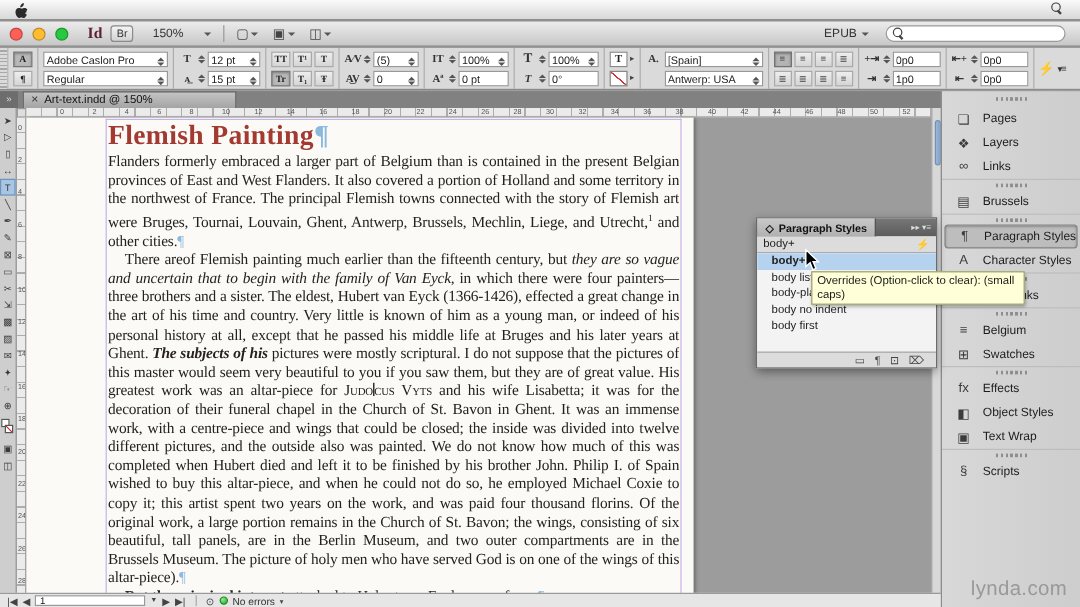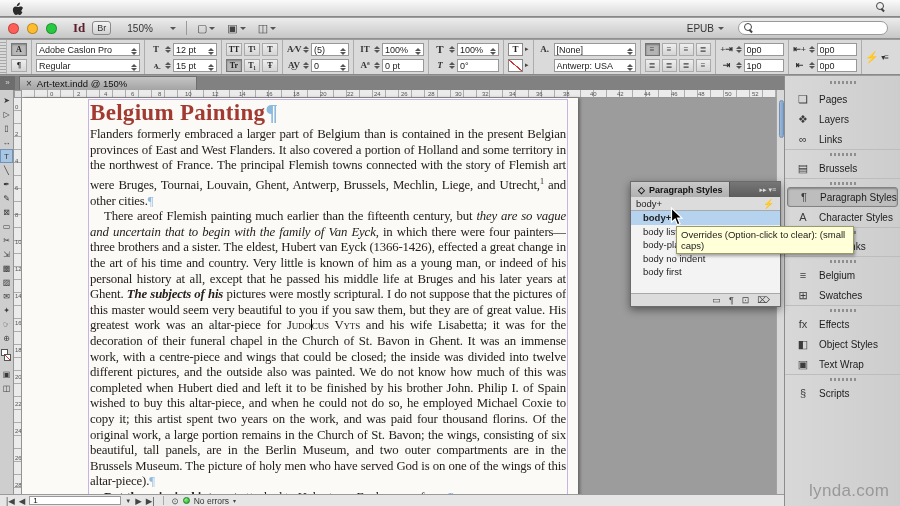--- a/index.html
+++ b/index.html
@@ -336,21 +336,21 @@
         </div>
       <div class="cprow">
           <span class="swatchX"></span>
           <span style="font-size:7px;color:#444">▸</span>
         </div>
     </div>
     <div class="cpcol">
       <div class="cprow">
           <span class="cpi">A.</span>
           <span class="field" style="width:82px">
-            <span class="fv">[None]</span>
+            <span class="fv">[Spain]</span>
             <span class="cmb">
               <i class="u"></i>
               <i class="d"></i>
             </span>
           </span>
         </div>
       <div class="cprow">
           <span class="cpi"></span>
           <span class="field" style="width:82px">
             <span class="fv">Antwerp: USA</span>
@@ -510,21 +510,21 @@
       </div>
     <div class="tool">▣</div>
     <div class="tool">◫</div>
   </div>
 
   <div class="page"></div>
   <div class="frameline-t"></div>
   <div class="frameline-l"></div>
   <div class="frameline-r"></div>
   <div class="article">
-    <div class="atitle"><span>Belgium Painting</span><span class="tpil">¶</span></div>
+    <div class="atitle"><span>Flemish Painting</span><span class="tpil">¶</span></div>
     <div id="paragraphs">
         <p class="para noindent"><span>Flanders formerly embraced a larger part of Belgium than is contained in the present Belgian provinces of East and West Flanders. It also covered a portion of Holland and some territory in the northwest of France. The principal Flemish towns connected with the story of Flemish art were Bruges, Tournai, Louvain, Ghent, Antwerp, Brussels, Mechlin, Liege, and Utrecht,</span><span class="sup">1</span><span> and other cities.</span><span class="pil">¶</span></p>
         <p class="para indent"><span>There areof Flemish painting much earlier than the fifteenth century, but </span><span class="it">they are so vague and uncertain that to begin with the family of Van Eyck</span><span>, in which there were four painters—three brothers and a sister. The eldest, Hubert van Eyck (1366-1426), effected a great change in the art of his time and country. Very little is known of him as a young man, or indeed of his personal history at all, except that he passed his middle life at Bruges and his later years at Ghent. </span><span class="bdit">The subjects of his</span><span> pictures were mostly scriptural. I do not suppose that the pictures of this master would seem very beautiful to you if you saw them, but they are of great value. His greatest work was an altar-piece for </span><span class="sc">Judo</span><span class="caret"></span><span class="sc">cus Vyts</span><span> and his wife Lisabetta; it was for the decoration of their funeral chapel in the Church of St. Bavon in Ghent. It was an immense work, with a centre-piece and wings that could be closed; the inside was divided into twelve different pictures, and the outside also was painted. We do not know how much of this was completed when Hubert died and left it to be finished by his brother John. Philip I. of Spain wished to buy this altar-piece, and when he could not do so, he employed Michael Coxie to copy it; this artist spent two years on the work, and was paid four thousand florins. Of the original work, a large portion remains in the Church of St. Bavon; the wings, consisting of six beautiful, tall panels, are in the Berlin Museum, and two outer compartments are in the Brussels Museum. The picture of holy men who have served God is on one of the wings of this altar-piece).</span><span class="pil">¶</span></p>
         <p class="para indent"><span class="bd">But the principal interest</span><span> attached to Hubert van Eyck comes from:</span><span class="pil">¶</span></p>
         <p class="para indent"><span class="bd">The fact that he</span><span> made such discoveries in the use of colors </span><span class="pil">¶</span></p>
       </div>
   </div>
 
   <div class="vscroll">
       <div class="vthumb"></div>

